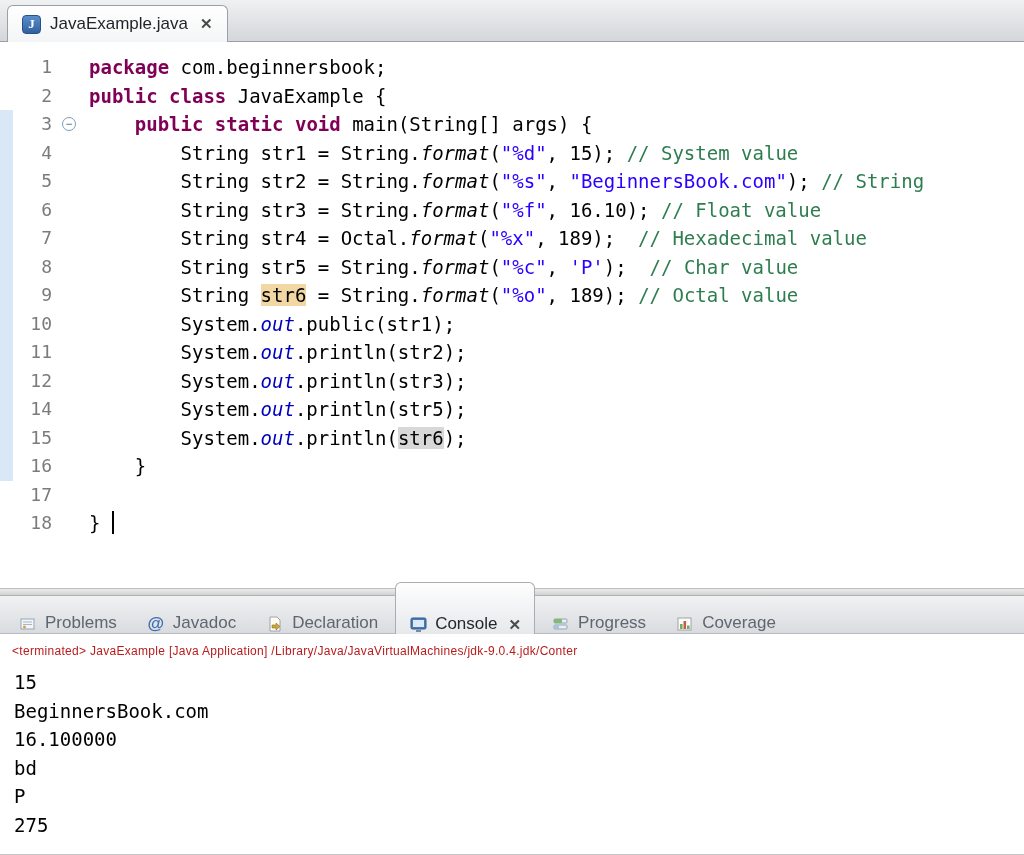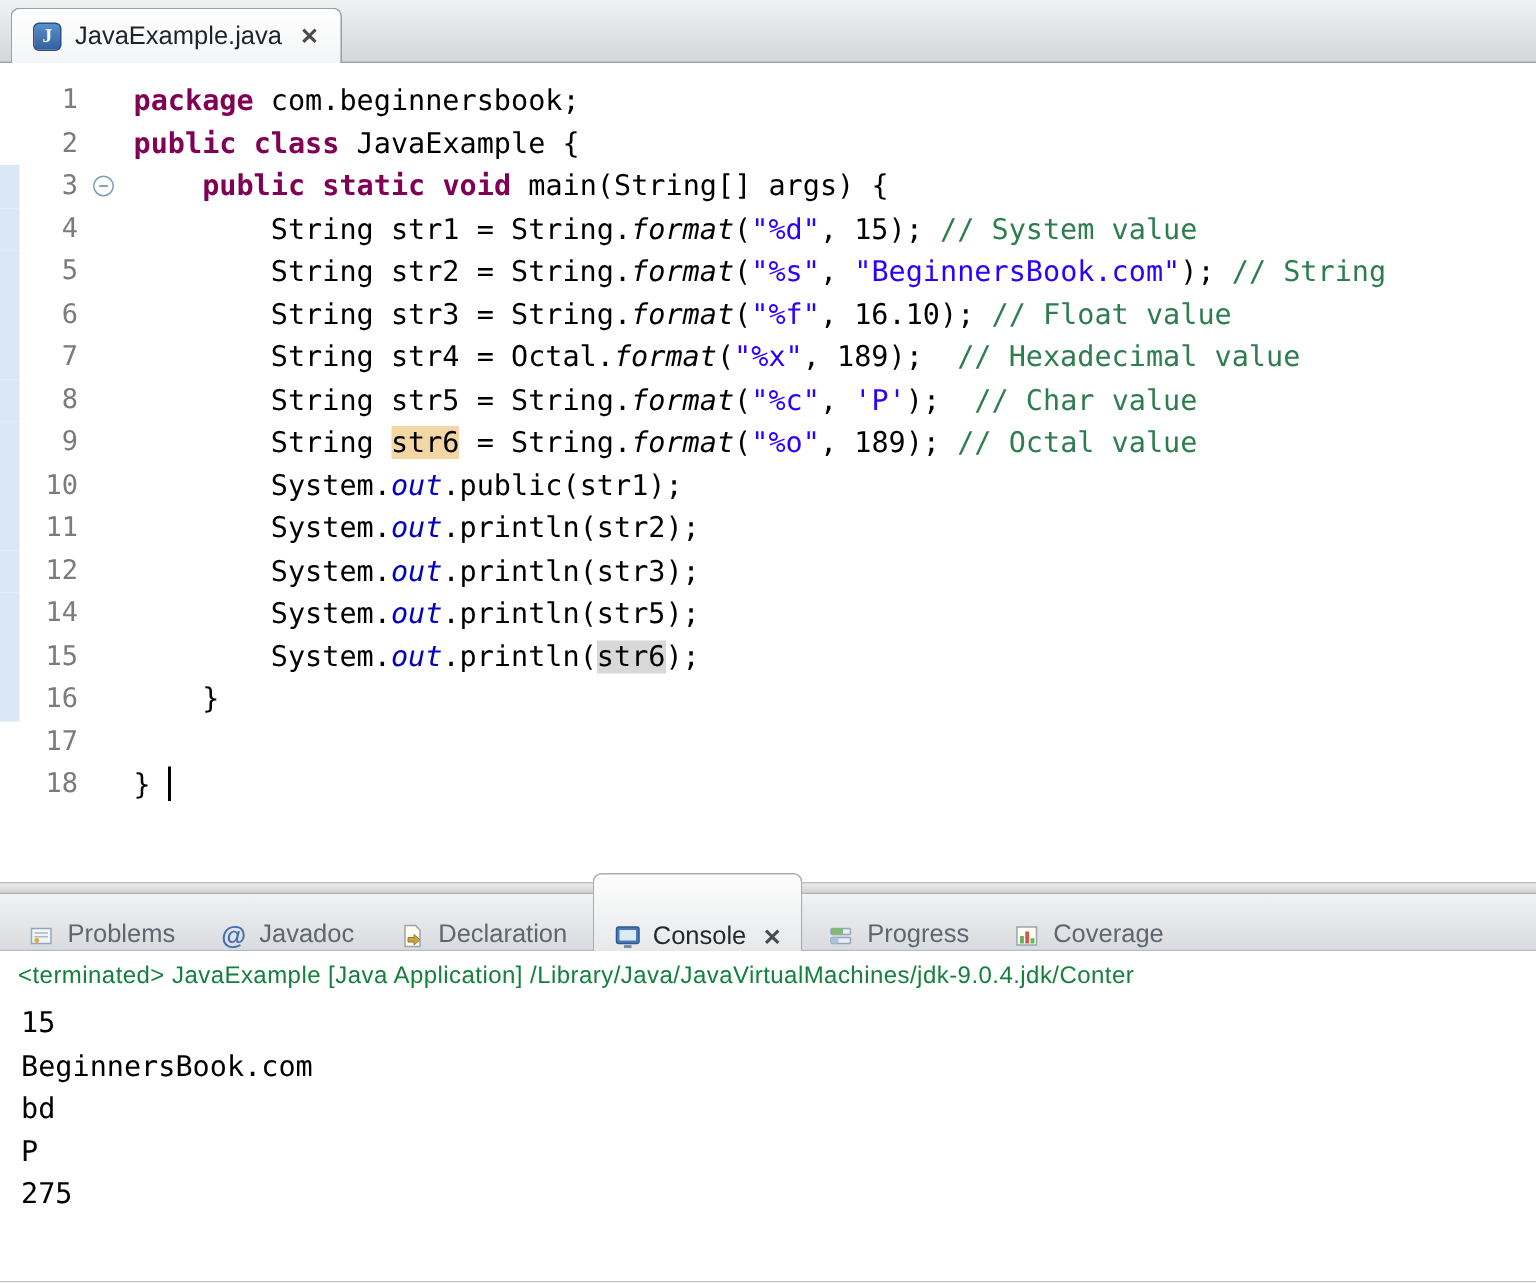--- a/index.html
+++ b/index.html
@@ -43,22 +43,22 @@
   
   .console-tabbar { height:38px; background:linear-gradient(#f0f2f4,#d9dbde); border-bottom:1px solid #b6bcc2;
     display:flex; align-items:flex-end; padding-left:6px; gap:4px; }
   .ctab { height:33px; display:flex; align-items:flex-end; gap:8px; padding:0 13px; font-size:17px; color:#5f6670; cursor:pointer; }
   .ctab.selected { background:linear-gradient(#fefefe,#e6e8ea); border:1px solid #a7adb4; border-bottom:none;
     border-radius:6px 6px 0 0; color:#24282d; margin-bottom:-1px; height:52px; }
   .cicon { display:flex; align-items:center; justify-content:center; width:18px; height:18px; }
   .at-glyph { color:#3d6db5; font-size:17px; font-weight:bold; }
 
   
-  .console-status { height:33px; display:flex; align-items:center; padding:0 12px; font-size:16px;
-    letter-spacing:0.3px; color:#15803d; white-space:nowrap; overflow:hidden; }
+  .console-status { height:33px; display:flex; align-items:center; padding:0 12px; font-size:12px;
+    letter-spacing:0.3px; color:#b91c1c; white-space:nowrap; overflow:hidden; }
   .console-output { padding:1px 14px; font-family:"DejaVu Sans Mono", monospace; font-size:19px; color:#000; }
   .console-line { height:28.5px; line-height:28.5px; white-space:pre; }
 </style>
 </head>
 <body>
 
 <div class="page">
 
   <div class="editor-tabbar">
     <div class="etab">
@@ -152,18 +152,19 @@
       </span>
       <span class="ctab-label">Coverage</span>
     </div>
   </div>
 
   <div class="console-status">&lt;terminated&gt; JavaExample [Java Application] /Library/Java/JavaVirtualMachines/jdk-9.0.4.jdk/Conter</div>
 
   <div class="console-output">
       <div class="console-line">15</div>
       <div class="console-line">BeginnersBook.com</div>
+      <div class="console-line">16.100000</div>
       <div class="console-line">bd</div>
       <div class="console-line">P</div>
       <div class="console-line">275</div>
     </div>
 
 </div>
 
 </body></html>

